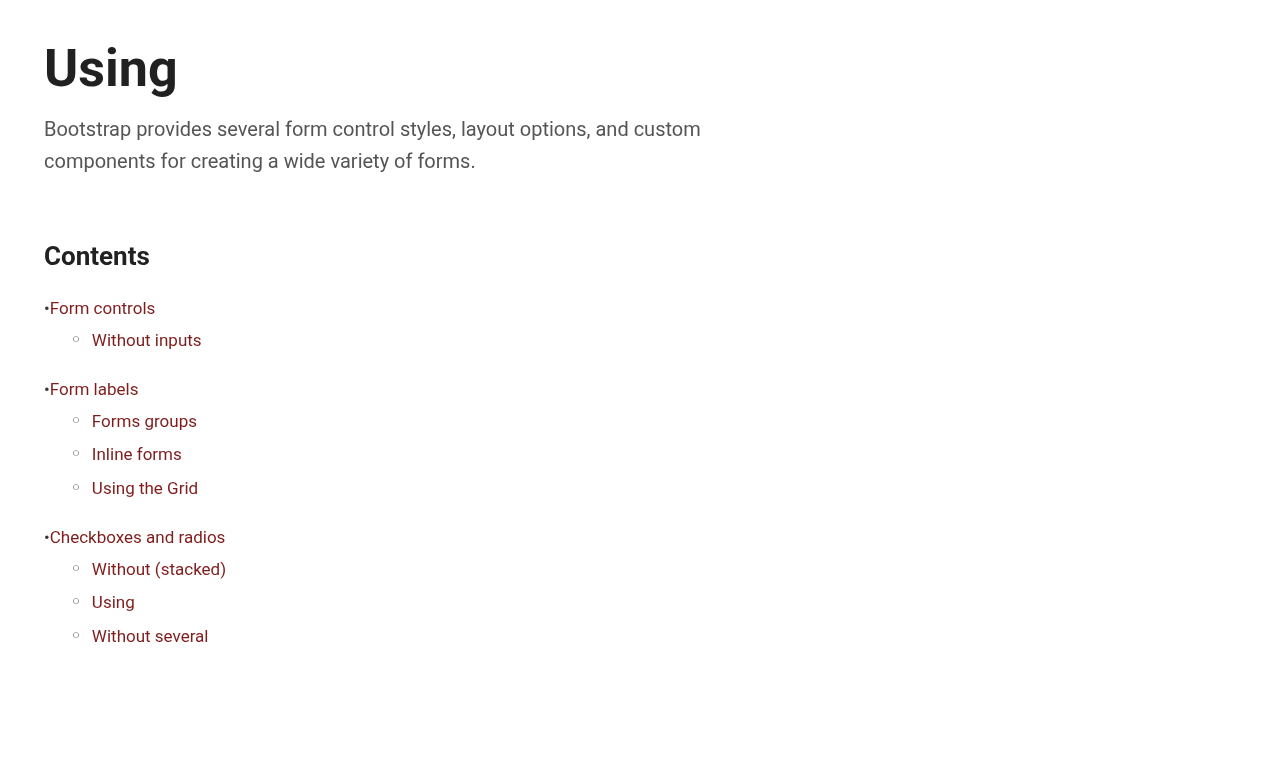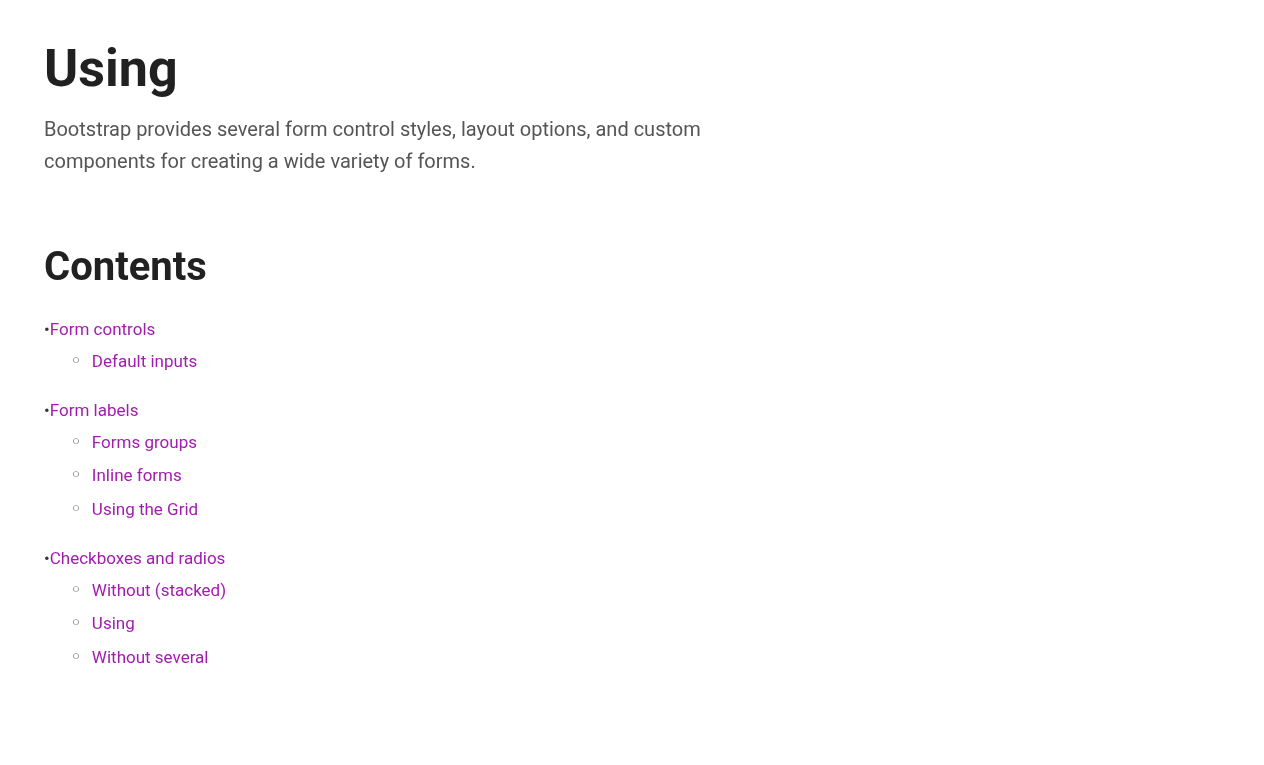--- a/index.html
+++ b/index.html
@@ -27,41 +27,41 @@
 
     .page-description {
       font-size: 20px;
       color: #555;
       margin-bottom: 60px;
       line-height: 1.6;
       max-width: 740px;
     }
 
     .contents-title {
-      font-size: 40px;
+      font-size: 26px;
       font-weight: 700;
       color: #212121;
       margin-bottom: 20px;
     }
 
     .contents-list {
       list-style: none;
       padding: 0;
       margin: 0;
     }
 
     .contents-list > li {
       display: flex;
       align-items: flex-start;
       margin-bottom: 10px;
       font-size: 17px;
     }
 
     .contents-list a {
-      color: #a21caf;
+      color: #7f1d1d;
       text-decoration: none;
     }
 
     .sub-list {
       list-style: none;
       padding: 0;
       margin: 6px 0 6px 0;
     }
 
     .sub-list li {
@@ -101,21 +101,21 @@
 <ul class="contents-list" id="contents-list">
     <li>
       <div class="top-level-item">
         <div class="top-level-link-row">
           <span class="bullet">•</span>
           <a href="#form-controls">Form controls</a>
         </div>
         <ul class="sub-list" style="margin-left: 28px;">
           <li>
             <span class="bullet-hollow">○</span>
-            <a href="#textual-inputs">Default inputs</a>
+            <a href="#textual-inputs">Without inputs</a>
           </li>
         </ul>
       </div>
     </li>
     <li>
       <div class="top-level-item">
         <div class="top-level-link-row">
           <span class="bullet">•</span>
           <a href="#form-layouts">Form labels</a>
         </div>

